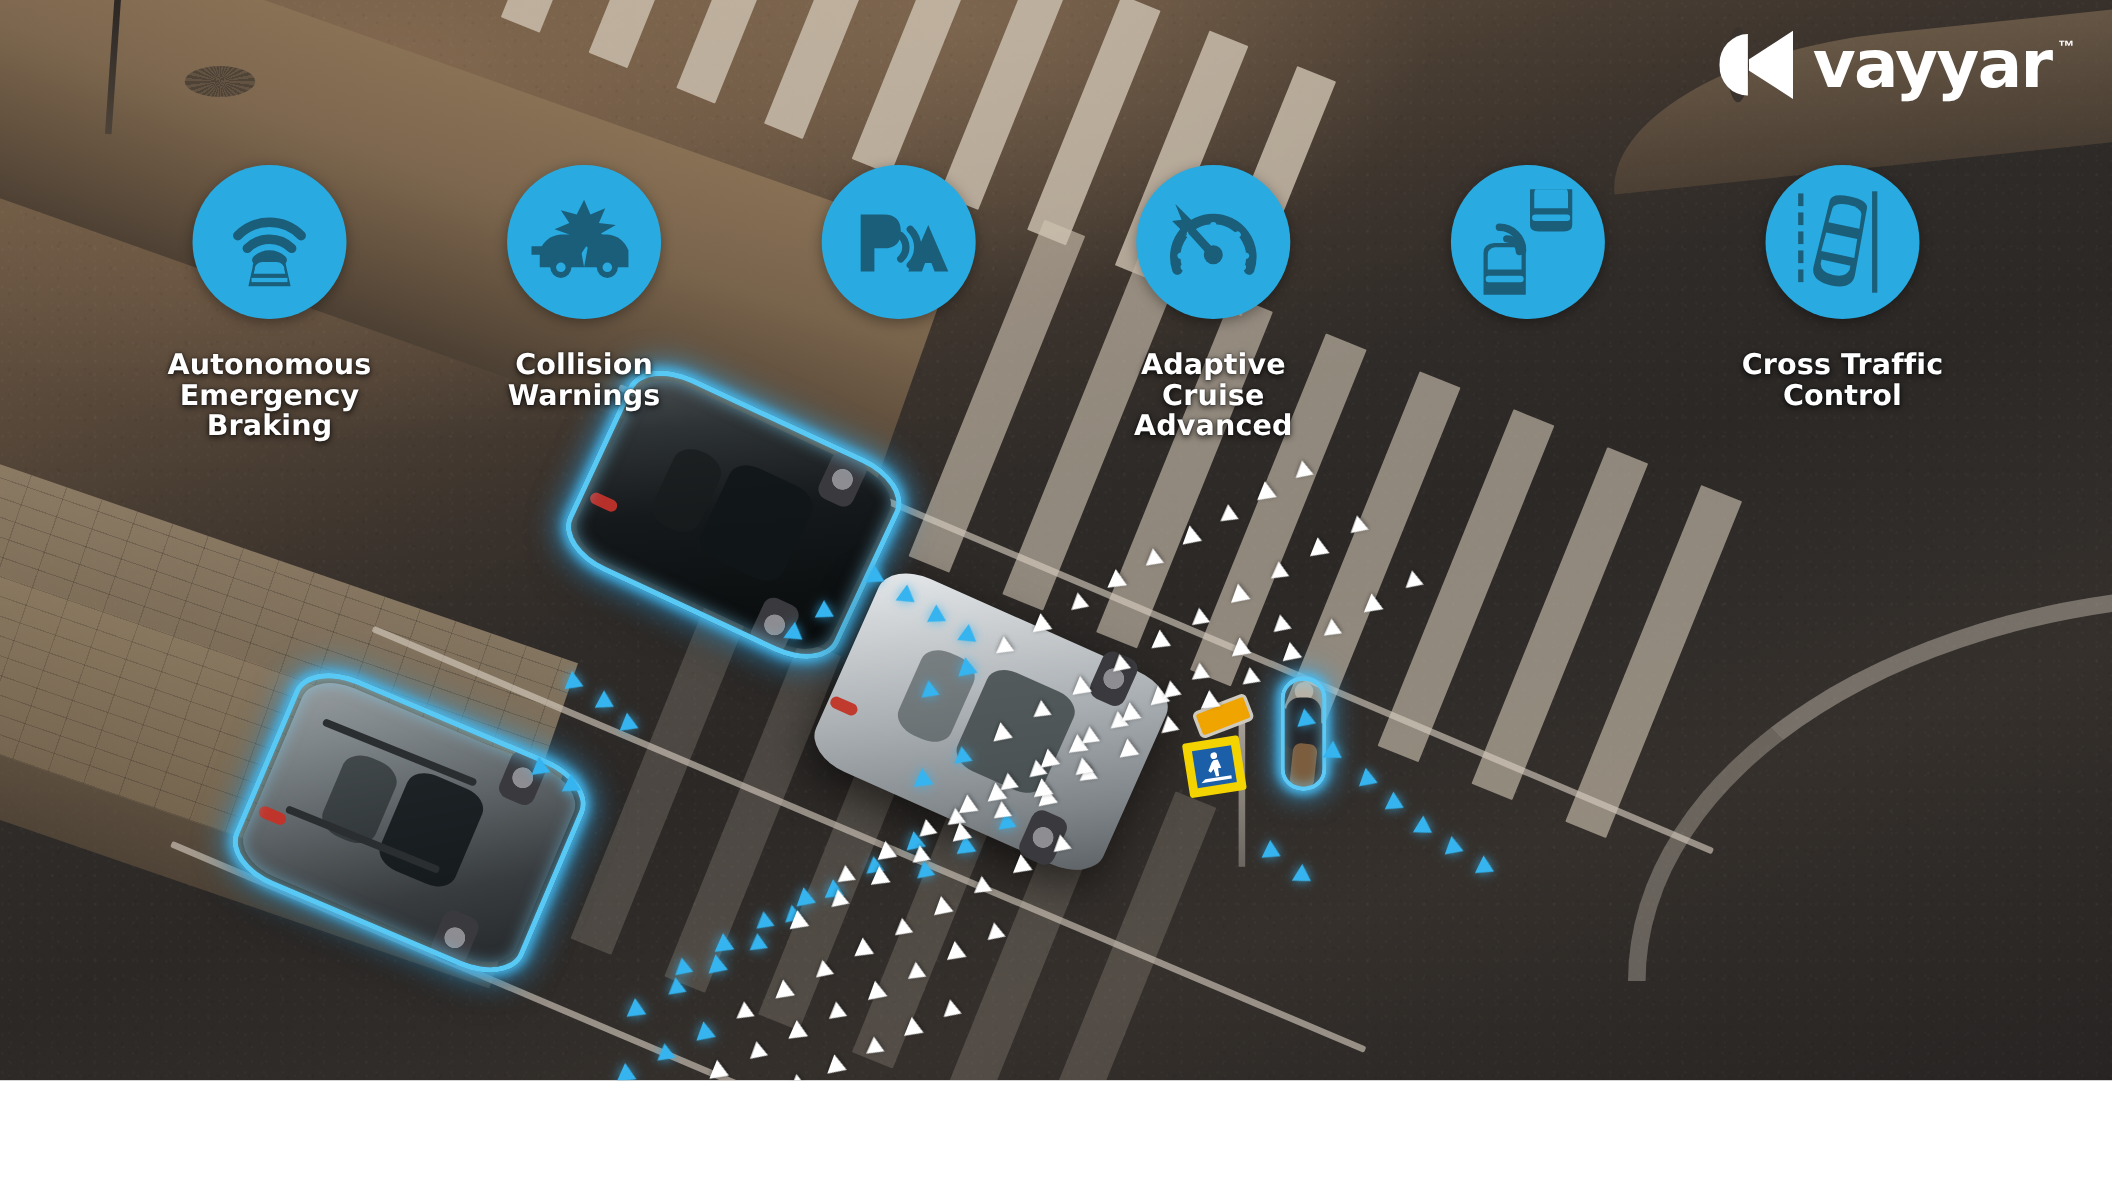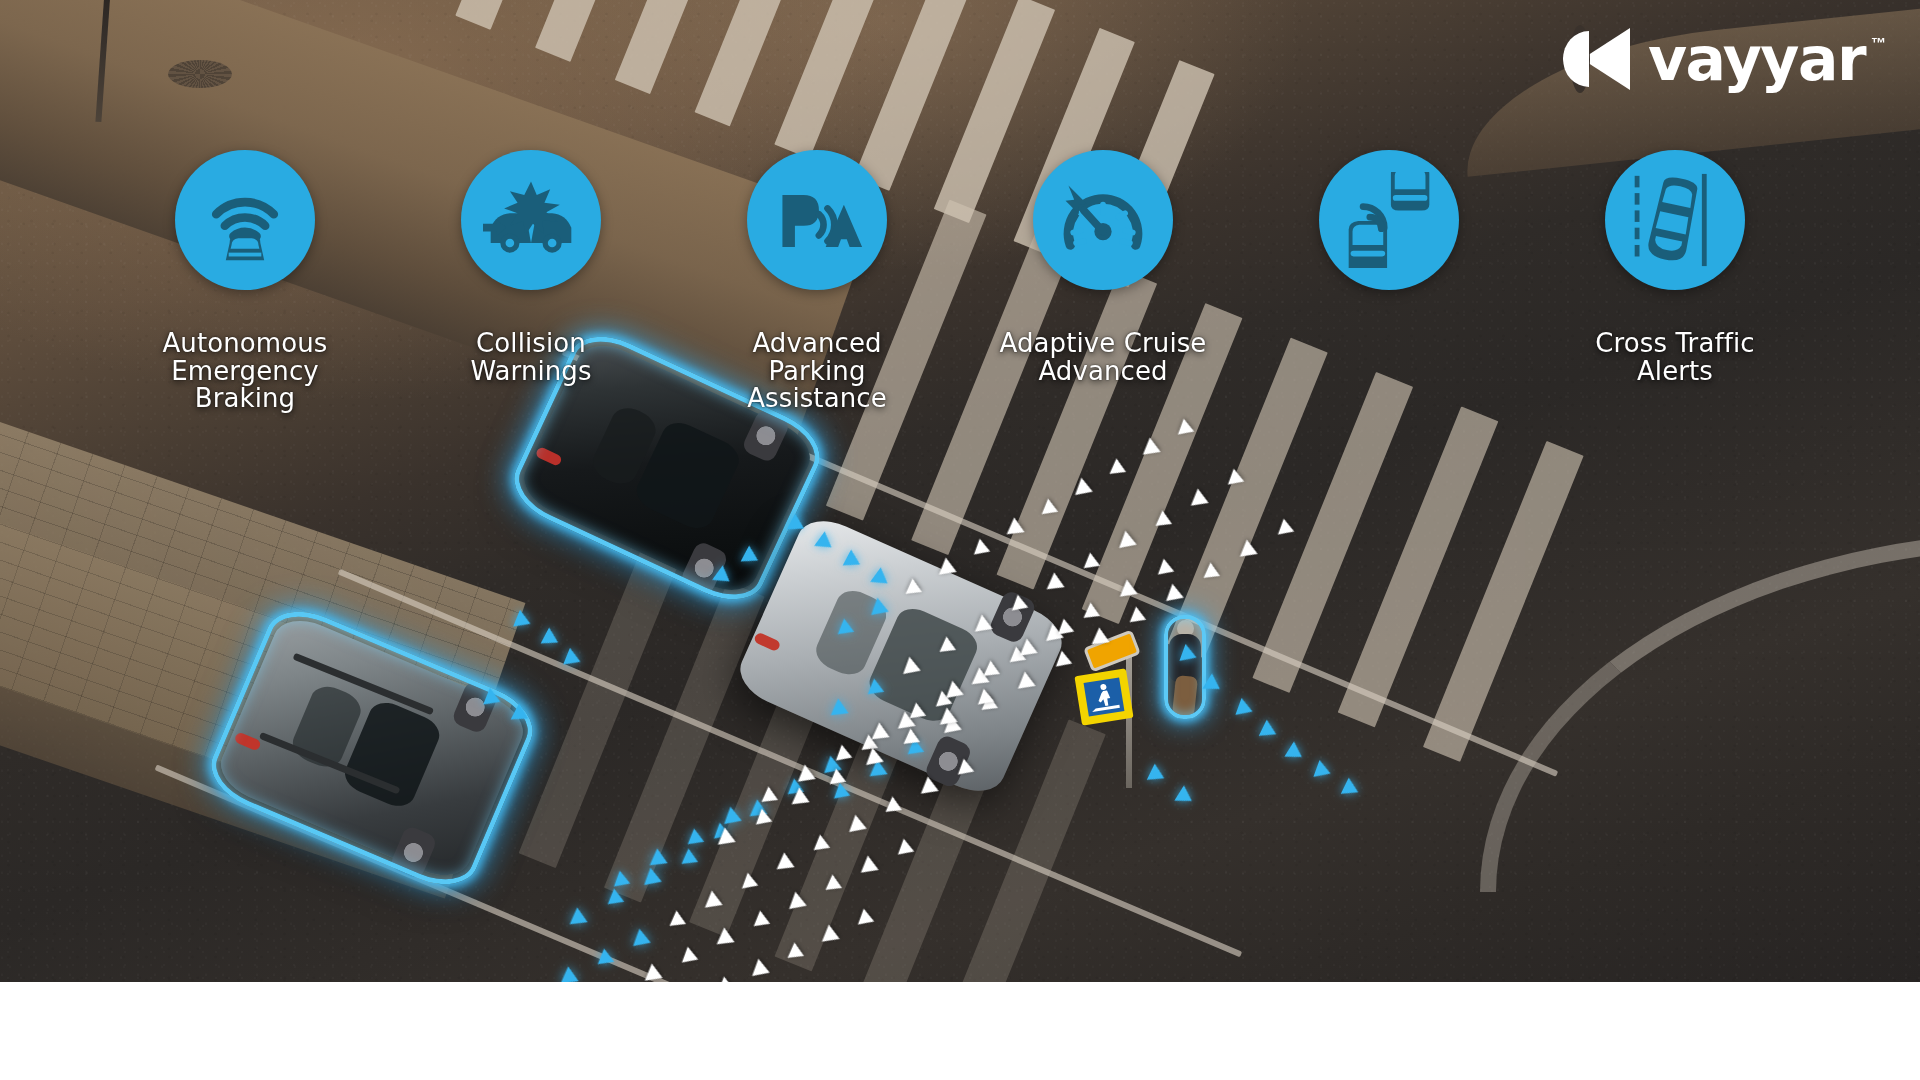--- a/index.html
+++ b/index.html
@@ -204,23 +204,23 @@
     display:flex; justify-content:space-between; padding:0 130px;
   }
   .feature{ width:230px; display:flex; flex-direction:column; align-items:center; }
   .f-circle{
     width:140px; height:140px; border-radius:50%;
     background:#29ABE2; display:flex; align-items:center; justify-content:center;
     box-shadow:0 3px 12px rgba(0,0,0,.35);
   }
   .f-circle svg{ width:96px; height:96px; display:block; }
   .f-label{
-    margin-top:40px; text-align:center; color:#ffffff;
+    margin-top:29px; text-align:center; color:#ffffff;
     font-family:"DejaVu Sans", sans-serif;
-    font-size:26px; font-weight:400; line-height:1.06; letter-spacing:.1px;
+    font-size:26px; font-weight:700; line-height:1.06; letter-spacing:.1px;
     text-shadow:0 2px 6px rgba(0,0,0,.75), 0 0 2px rgba(0,0,0,.6);
     white-space:pre-line;
   }
 
   
   #caption-bar{
     position:absolute; left:0; top:982px; width:1920px; height:98px;
     background:#ffffff; display:flex; align-items:center; justify-content:center;
   }
   #caption-text{
@@ -502,22 +502,20 @@
       <div class="f-circle">
         <svg viewBox="0 0 100 100">
           <path d="M14 24 L36 24 Q52 24 52 40 Q52 56 36 56 L27 56 L27 78 L14 78 Z M27 34 L35 34 Q40 34 40 40 Q40 46 35 46 L27 46 Z" fill="#1A5E7A"></path>
           <g fill="none" stroke="#1A5E7A" stroke-width="7" stroke-linecap="round">
             <path d="M52 44 A15 15 0 0 1 52 66"></path>
             <path d="M61 38 A24 24 0 0 1 61 72"></path>
           </g>
           <path d="M78 34 L97 78 L84 78 L81 70 L75 70 L72 78 L59 78 Z M77 56 L79 62 L75 62 Z" fill="#1A5E7A"></path>
         </svg>
       </div>
-      <div class="f-label">Advanced Parking
-Assistance</div>
     </div>
 
     <div class="feature">
       <div class="f-circle">
         <svg viewBox="0 0 100 100">
           <path d="M16 76 A36 36 0 1 1 84 76" fill="none" stroke="#1A5E7A" stroke-width="10" stroke-linecap="round"></path>
           <g stroke="#29ABE2" stroke-width="6" stroke-linecap="round">
             <path d="M19 63 L27 61"></path>
               <path d="M27 43 L34 47"></path>
             <path d="M50 34 L50 42"></path>
@@ -565,19 +563,19 @@
           <rect x="78" y="2" width="5" height="96" fill="#1A5E7A"></rect>
           <g transform="rotate(12 48 50)">
             <path d="M30 14 Q30 6 48 6 Q66 6 66 14 L68 78 Q68 92 48 92 Q28 92 28 78 Z" fill="#1A5E7A"></path>
             <path d="M34 20 Q36 14 48 14 Q60 14 62 20 L63 34 L33 34 Z" fill="#29ABE2"></path>
             <path d="M33 44 L63 44 L64 62 L32 62 Z" fill="#29ABE2"></path>
             <path d="M34 74 Q36 82 48 82 Q60 82 62 74 L62 70 L34 70 Z" fill="#29ABE2"></path>
           </g>
         </svg>
       </div>
       <div class="f-label">Cross Traffic
-Alerts</div>
+Control</div>
     </div>
 
   </div>
 
 
 </div>
 
 </body></html>

